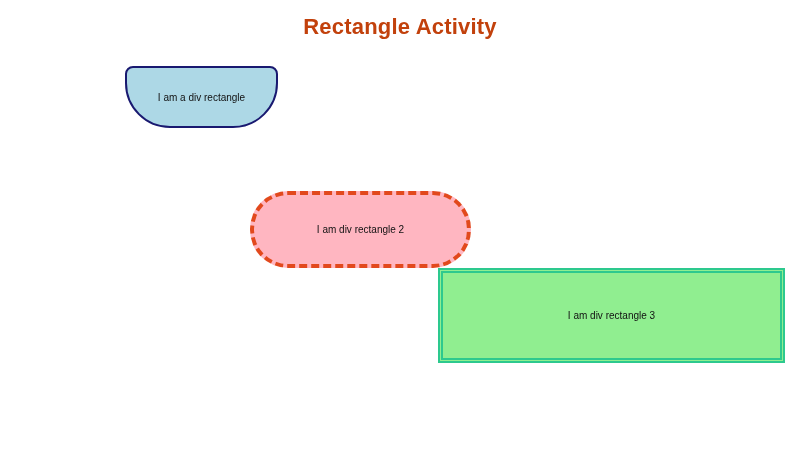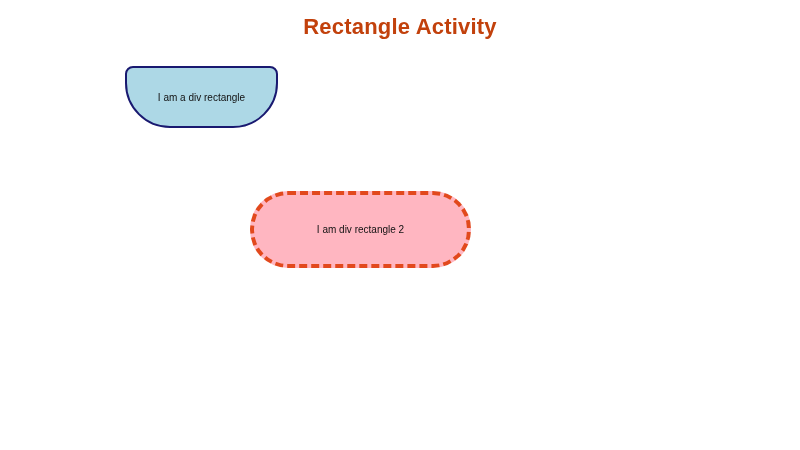--- a/index.html
+++ b/index.html
@@ -77,14 +77,17 @@
   <h1 class="title" style="color: #c2410c;">Rectangle Activity</h1>
 
   <div class="rect rect1" style="background-color: rgb(173, 216, 230); border-color: rgb(25, 25, 112);">
     <span class="rect-label">I am a div rectangle</span>
   </div>
 
   <div class="rect rect2" style="background-color: rgb(255, 182, 193); border-color: rgb(226, 73, 29);">
     <span class="rect-label">I am div rectangle 2</span>
   </div>
 
+  <div class="rect rect3" style="background-color: rgb(144, 238, 144); border-color: rgb(45, 201, 142);">
+    <span class="rect-label">I am div rectangle 3</span>
+  </div>
 
 </div>
 
 </body></html>

